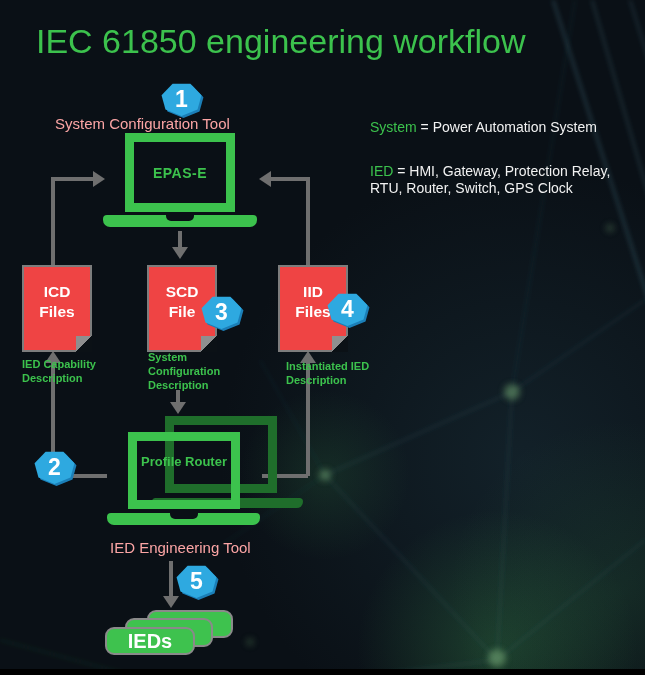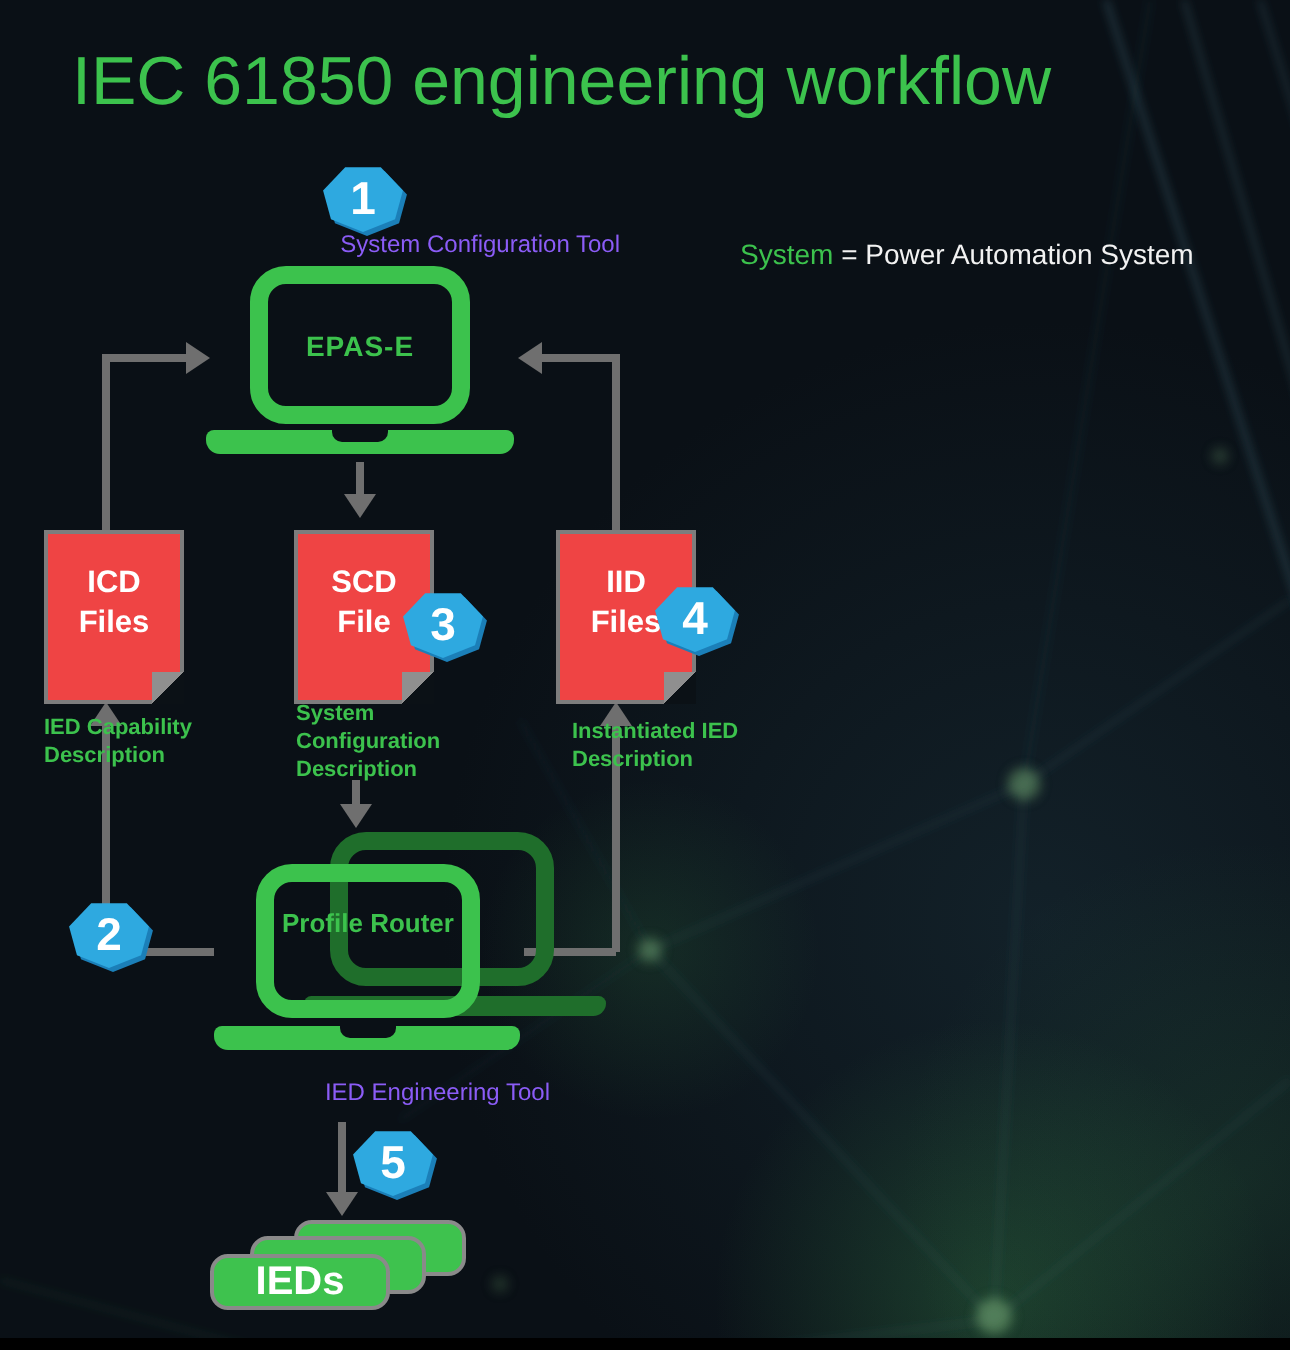--- a/index.html
+++ b/index.html
@@ -5,21 +5,21 @@
   html,body{margin:0;padding:0;background:#05080b;}
   .stage{
     position:relative;width:645px;height:675px;overflow:hidden;
     background:#0a1016;font-family:"Liberation Sans",sans-serif;
   }
   .bg{position:absolute;left:0;top:0;z-index:0;}
   .layer{position:absolute;left:0;top:0;width:100%;height:100%;z-index:1;}
 
   
   .title{position:absolute;left:36px;top:22px;font-size:34px;color:#3cc24d;letter-spacing:0;white-space:nowrap;}
-  .node-label{position:absolute;color:#8b5cf6;font-size:12px;text-align:right;}
+  .node-label{position:absolute;color:#fca5a5;font-size:15px;text-align:left;}
   .legend{position:absolute;color:#f2f2f2;font-size:14px;line-height:1.22;}
   .legend .term{color:#3cc24d;}
   .cap{position:absolute;color:#3cc24d;font-size:11px;font-weight:bold;line-height:1.25;}
 
   
   .h-line,.v-line{position:absolute;background:#6f6f6f;}
   .head{position:absolute;width:0;height:0;}
   .head-right{border-left:12px solid #6f6f6f;border-top:8px solid transparent;border-bottom:8px solid transparent;}
   .head-left{border-right:12px solid #6f6f6f;border-top:8px solid transparent;border-bottom:8px solid transparent;}
   .head-down{border-top:12px solid #6f6f6f;border-left:8px solid transparent;border-right:8px solid transparent;}
@@ -27,21 +27,21 @@
 
   
   .badge-wrap{position:absolute;filter:drop-shadow(2.5px 2px 0 #1b7fb8);z-index:6;}
   .badge{
     width:41px;height:34px;background:#2ea9e0;color:#fff;
     font-size:23px;font-weight:bold;display:flex;align-items:center;justify-content:center;
     clip-path:polygon(71.7% 4.9%,28.3% 4.9%,1.3% 38.9%,10.9% 81.2%,50% 100%,89.1% 81.2%,98.7% 38.9%);
   }
 
   
-  .screen{position:absolute;box-sizing:border-box;border-radius:18px;}
+  .screen{position:absolute;box-sizing:border-box;border-radius:0;}
   .screen.light{border:9px solid #3cc24d;}
   .screen.dark{border:9px solid #1f6e2b;}
   .base{position:absolute;border-radius:4px 4px 7px 7px;}
   .base.light{background:#3cc24d;}
   .base.dark{background:#1f6e2b;}
   .notch{position:absolute;background:#0a1016;border-radius:0 0 5px 5px;height:6px;width:28px;}
   .app-name{position:absolute;color:#3cc24d;font-weight:bold;text-align:center;}
 
   
   .file{
@@ -111,20 +111,23 @@
     </g>
   </svg>
 
   <div class="layer">
 
     <div class="title">IEC 61850 engineering workflow</div>
 
     <div class="legend" style="left:370px;top:119px;white-space:nowrap;">
       <span class="term">System</span><span> = Power Automation System</span>
     </div>
+    <div class="legend" style="left:370px;top:163px;width:272px;">
+      <span class="term">IED</span><span> = HMI, Gateway, Protection Relay, RTU, Router, Switch, GPS Clock</span>
+    </div>
 
     <div class="node-label" style="left:55px;top:115px;width:255px;">System Configuration Tool</div>
 
     <div>
       <div class="v-line" style="left:51px;top:178px;width:4px;height:89px;"></div>
       <div class="h-line" style="left:51px;top:177px;width:43px;height:4px;"></div>
       <div class="head head-right" style="left:93px;top:171px;"></div>
     </div>
     <div>
       <div class="v-line" style="left:178px;top:231px;width:4px;height:17px;"></div>

